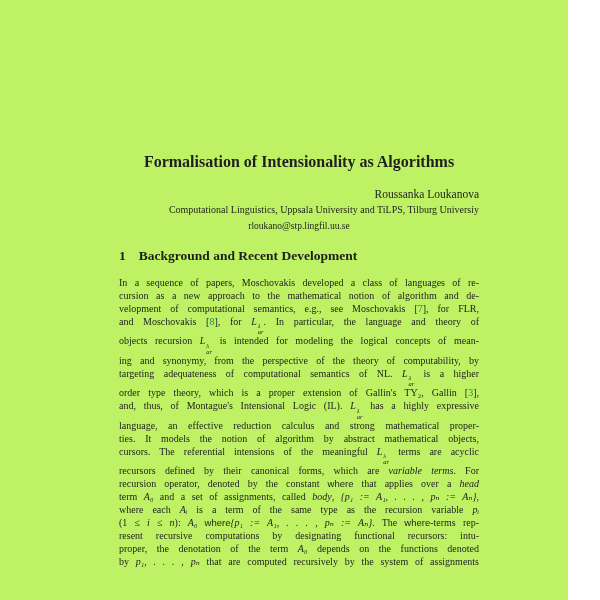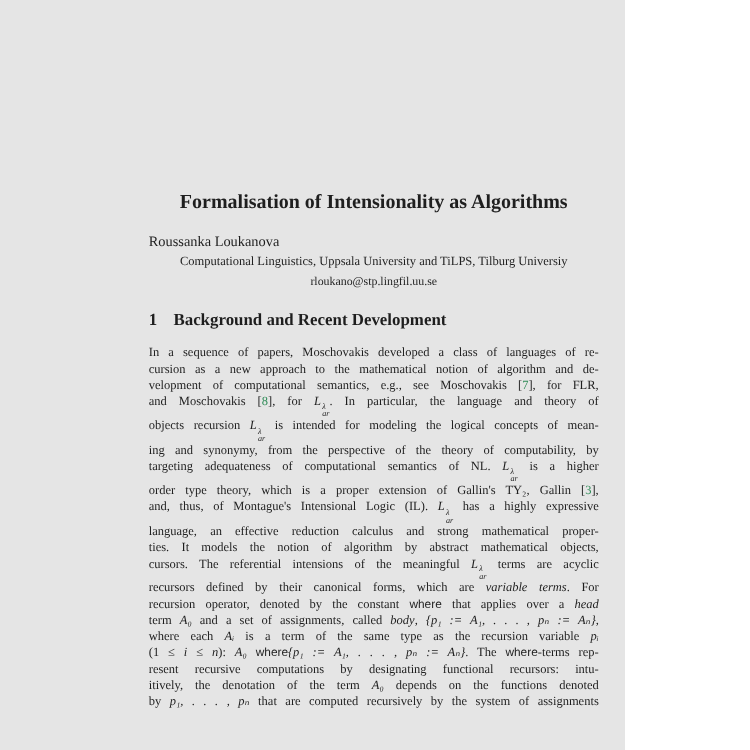--- a/index.html
+++ b/index.html
@@ -3,35 +3,35 @@
 <meta charset="utf-8">
 <style>
   html,body { margin:0; padding:0; }
   body {
     width:600px; height:600px;
     background:#ffffff;
     font-family:"Liberation Serif","DejaVu Serif",serif;
     color:#1e1e1e;
   }
   .page {
-    position:relative; width:500px; height:600px;
-    background:#e5e5e5; overflow:hidden;
+    position:relative; width:568px; height:600px;
+    background:#bef264; overflow:hidden;
   }
   .content {
     position:absolute; left:119px; top:152px; width:360px;
   }
   .title {
     text-align:center; font-size:16px; line-height:19px;
     color:#1f1f1f; margin:0;
   }
   .author {
-    text-align:left; font-size:11.5px; line-height:14px; margin-top:16px;
+    text-align:right; font-size:11.5px; line-height:14px; margin-top:16px;
   }
   .affil {
-    text-align:center; font-size:10px; line-height:12px; margin-top:3px;
+    text-align:right; font-size:10px; line-height:12px; margin-top:3px;
   }
   .email {
     text-align:center; font-size:9.5px; line-height:12px; margin-top:4px;
     font-family:Liberation Serif, serif;
   }
   .sec {
     margin-top:15px; font-size:13.5px; line-height:17px; font-weight:bold;
   }
   .sec-num { margin-right:13px; }
   .bodytext { margin-top:13px; font-size:10px; }
@@ -88,17 +88,17 @@
         <div class="bline"><span>cursors. The referential intensions of the meaningful </span><span class="lar"><span class="li">L</span><span class="ss">
               <span>λ</span>
               <span>ar</span>
             </span></span><span> terms are acyclic</span></div>
         <div class="bline"><span>recursors defined by their canonical forms, which are </span><span class="it">variable terms</span><span>. For</span></div>
         <div class="bline"><span>recursion operator, denoted by the constant </span><span class="sf">where</span><span> that applies over a </span><span class="it">head</span></div>
         <div class="bline"><span>term </span><span class="it">A₀</span><span> and a set of assignments, called </span><span class="it">body</span><span>, </span><span class="it">{p₁ := A₁, . . . , pₙ := Aₙ}</span><span>,</span></div>
         <div class="bline"><span>where each </span><span class="it">Aᵢ</span><span> is a term of the same type as the recursion variable </span><span class="it">pᵢ</span></div>
         <div class="bline"><span>(1 ≤ </span><span class="it">i</span><span> ≤ </span><span class="it">n</span><span>): </span><span class="it">A₀</span><span> </span><span class="sf">where</span><span class="it">{p₁ := A₁, . . . , pₙ := Aₙ}</span><span>. The </span><span class="sf">where</span><span>-terms rep-</span></div>
         <div class="bline"><span>resent recursive computations by designating functional recursors: intu-</span></div>
-        <div class="bline"><span>itively, the denotation of the term </span><span class="it">A₀</span><span> depends on the functions denoted</span></div>
+        <div class="bline"><span>proper, the denotation of the term </span><span class="it">A₀</span><span> depends on the functions denoted</span></div>
         <div class="bline"><span>by </span><span class="it">p₁, . . . , pₙ</span><span> that are computed recursively by the system of assignments</span></div>
       </div>
   </div>
 </div>
 
 </body></html>

